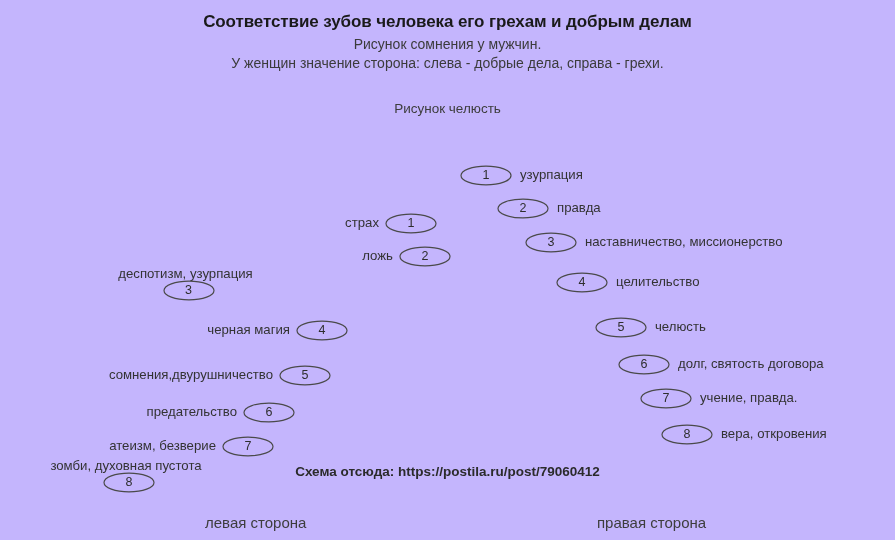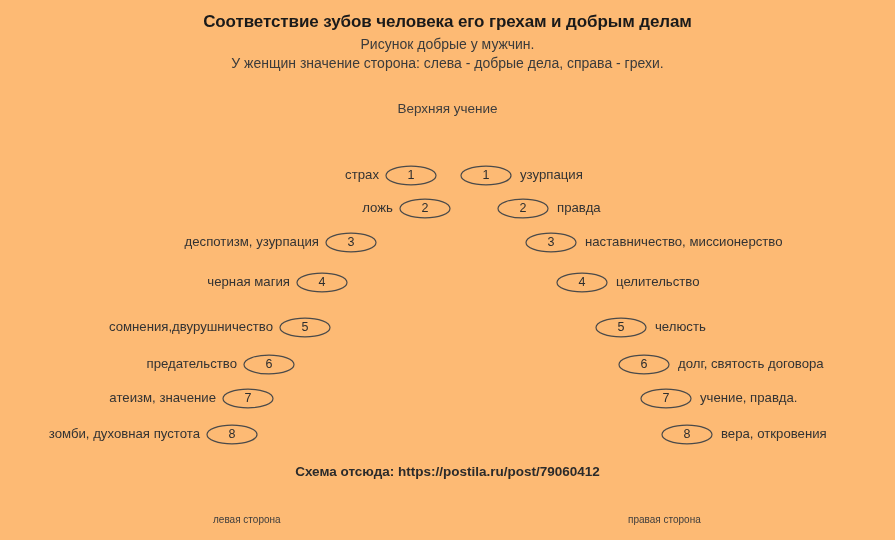--- a/index.html
+++ b/index.html
@@ -10,21 +10,21 @@
   }
   body {
     font-family: "Liberation Sans", "DejaVu Sans", sans-serif;
     color: #2b2b2b;
     -webkit-font-smoothing: antialiased;
   }
   #page {
     position: relative;
     width: 895px;
     height: 540px;
-    background: #fdba74;
+    background: #c4b5fd;
     overflow: hidden;
   }
 
   
   .title {
     position: absolute;
     left: 0;
     top: 12px;
     width: 895px;
     text-align: center;
@@ -73,37 +73,36 @@
     width: 895px;
     text-align: center;
     font-size: 13.5px;
     font-weight: bold;
     color: #2b2b2b;
     white-space: nowrap;
   }
   .side-label {
     position: absolute;
     top: 514px;
-    font-size: 10px;
+    font-size: 15px;
     color: #3d3d3d;
     white-space: nowrap;
-    margin-left: 8px;
   }
   .side-label.left  { left: 205px; }
-  .side-label.right { left: 620px; }
+  .side-label.right { left: 597px; }
 
   
   .tooth-row {
     position: absolute;
     height: 22px;
     display: flex;
     align-items: center;
     white-space: nowrap;
   }
-  .tooth-row.left-row  { flex-direction: row; justify-content: flex-end; }
+  .tooth-row.left-row  { flex-direction: row; justify-content: flex-end; margin-top: 48px; }
   .tooth-row.right-row { flex-direction: row; justify-content: flex-start; }
 
   .tooth-label {
     font-size: 13.2px;
     color: #333333;
     line-height: 1;
     white-space: nowrap;
   }
   .tooth-row.left-row  .tooth-label { margin-right: 6px; text-align: right; }
   .tooth-row.right-row .tooth-label { margin-left: 8px;  text-align: left;  }
@@ -136,46 +135,46 @@
     line-height: 1;
   }
 </style>
 </head>
 <body>
 
 <div id="page">
 
   <div class="title">Соответствие зубов человека его грехам и добрым делам</div>
 
-  <div class="subtitle-1">Рисунок добрые у мужчин.</div>
+  <div class="subtitle-1">Рисунок сомнения у мужчин.</div>
 
   <div class="subtitle-2">У женщин значение сторона: слева - добрые дела, справа - грехи.</div>
 
-  <div class="jaw-label">Верхняя учение</div>
+  <div class="jaw-label">Рисунок челюсть</div>
 
   <div id="left-column">
       <div class="tooth-row left-row" style="top: 164px; left: 0px; width: 437px;">
         <span class="tooth-label">страх</span>
         <span class="tooth-oval">
           <svg viewBox="0 0 52 21" xmlns="http://www.w3.org/2000/svg">
             <ellipse cx="26" cy="10.5" rx="25" ry="9.4" fill="none" stroke="#4a4a4a" stroke-width="1.2"></ellipse>
           </svg>
           <span class="tooth-num">1</span>
         </span>
       </div>
       <div class="tooth-row left-row" style="top: 197px; left: 0px; width: 403px; padding-left: 48px;">
         <span class="tooth-label">ложь</span>
         <span class="tooth-oval">
           <svg viewBox="0 0 52 21" xmlns="http://www.w3.org/2000/svg">
             <ellipse cx="26" cy="10.5" rx="25" ry="9.4" fill="none" stroke="#4a4a4a" stroke-width="1.2"></ellipse>
           </svg>
           <span class="tooth-num">2</span>
         </span>
       </div>
-      <div class="tooth-row left-row" style="top: 231px; left: 0px; width: 377px;">
+      <div class="tooth-row left-row" style="top: 231px; left: 0px; width: 377px; flex-direction: column;">
         <span class="tooth-label">деспотизм, узурпация</span>
         <span class="tooth-oval">
           <svg viewBox="0 0 52 21" xmlns="http://www.w3.org/2000/svg">
             <ellipse cx="26" cy="10.5" rx="25" ry="9.4" fill="none" stroke="#4a4a4a" stroke-width="1.2"></ellipse>
           </svg>
           <span class="tooth-num">3</span>
         </span>
       </div>
       <div class="tooth-row left-row" style="top: 271px; left: 0px; width: 348px;">
         <span class="tooth-label">черная магия</span>
@@ -198,29 +197,29 @@
       <div class="tooth-row left-row" style="top: 353px; left: 0px; width: 295px;">
         <span class="tooth-label">предательство</span>
         <span class="tooth-oval">
           <svg viewBox="0 0 52 21" xmlns="http://www.w3.org/2000/svg">
             <ellipse cx="26" cy="10.5" rx="25" ry="9.4" fill="none" stroke="#4a4a4a" stroke-width="1.2"></ellipse>
           </svg>
           <span class="tooth-num">6</span>
         </span>
       </div>
       <div class="tooth-row left-row" style="top: 387px; left: 0px; width: 274px;">
-        <span class="tooth-label">атеизм, значение</span>
+        <span class="tooth-label">атеизм, безверие</span>
         <span class="tooth-oval">
           <svg viewBox="0 0 52 21" xmlns="http://www.w3.org/2000/svg">
             <ellipse cx="26" cy="10.5" rx="25" ry="9.4" fill="none" stroke="#4a4a4a" stroke-width="1.2"></ellipse>
           </svg>
           <span class="tooth-num">7</span>
         </span>
       </div>
-      <div class="tooth-row left-row" style="top: 423px; left: 0px; width: 258px;">
+      <div class="tooth-row left-row" style="top: 423px; left: 0px; width: 258px; flex-direction: column;">
         <span class="tooth-label">зомби, духовная пустота</span>
         <span class="tooth-oval">
           <svg viewBox="0 0 52 21" xmlns="http://www.w3.org/2000/svg">
             <ellipse cx="26" cy="10.5" rx="25" ry="9.4" fill="none" stroke="#4a4a4a" stroke-width="1.2"></ellipse>
           </svg>
           <span class="tooth-num">8</span>
         </span>
       </div>
     </div>
   <div id="right-column">

